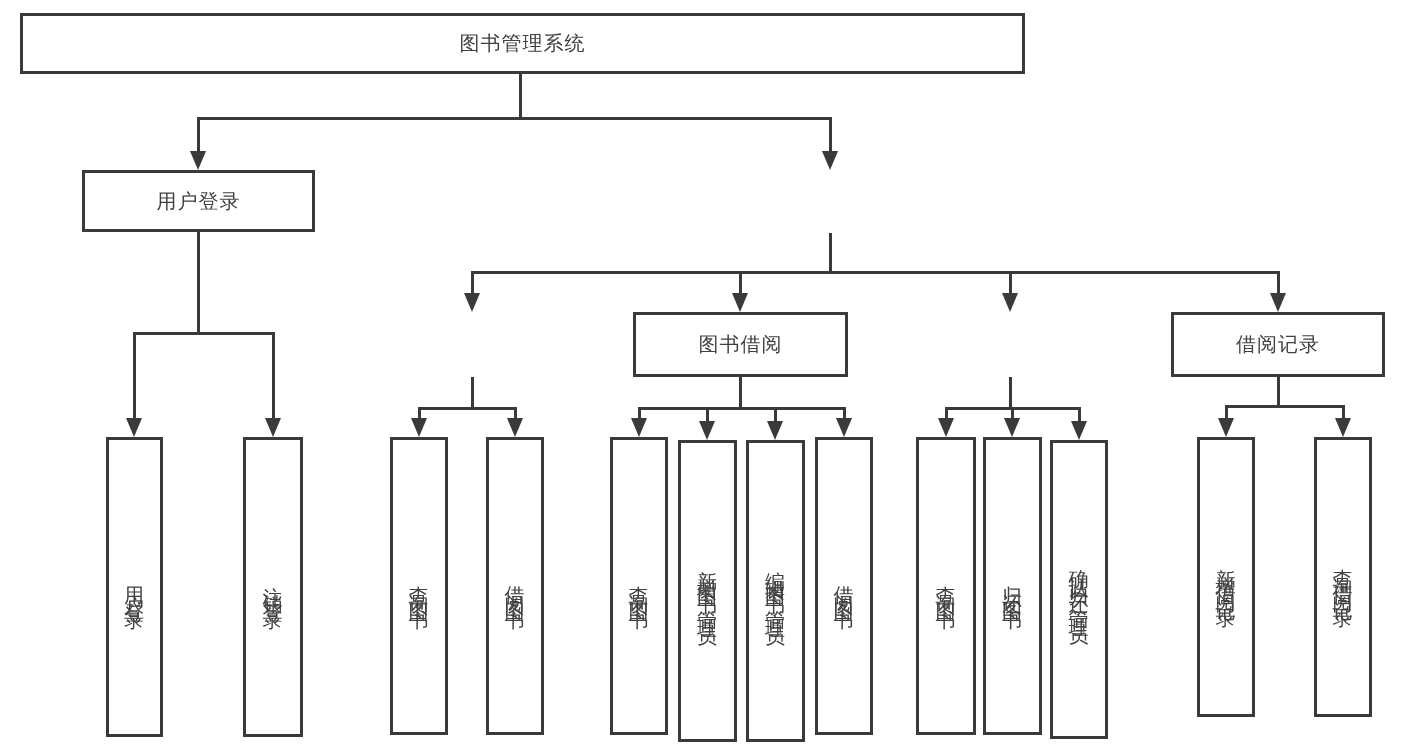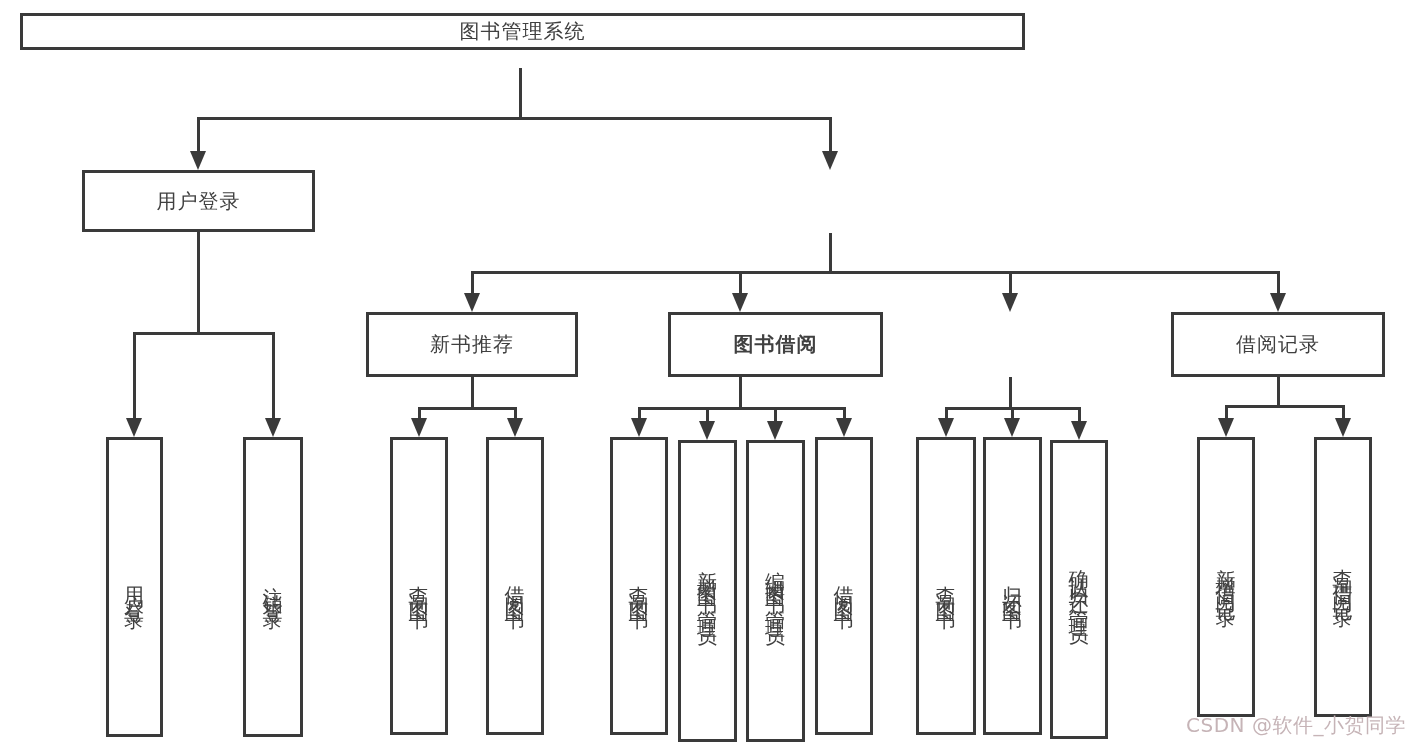--- a/index.html
+++ b/index.html
@@ -114,32 +114,29 @@
   <div class="arrow-down" style="left:1004px;top:418px;"></div>
   <div class="arrow-down" style="left:1071px;top:421px;"></div>
 
   <div class="vline" style="left:1277px;top:377px;height:31px;"></div>
   <div class="hline" style="left:1225px;top:405px;width:120px;"></div>
   <div class="vline" style="left:1225px;top:405px;height:16px;"></div>
   <div class="vline" style="left:1342px;top:405px;height:16px;"></div>
   <div class="arrow-down" style="left:1218px;top:418px;"></div>
   <div class="arrow-down" style="left:1335px;top:418px;"></div>
 
-  <div class="node" style="left:20px;top:13px;width:1005px;height:37px;">
+  <div class="node" style="left:20px;top:13px;width:1005px;height:61px;">
     <span>图书管理系统</span>
   </div>
 
   <div class="node" style="left:82px;top:170px;width:233px;height:62px;">
     <span>用户登录</span>
   </div>
 
-  <div class="node" style="left:366px;top:312px;width:212px;height:65px;">
-    <span>新书推荐</span>
-  </div>
-  <div class="node" style="left:668px;top:312px;width:215px;height:65px;font-weight:bold;">
+  <div class="node" style="left:633px;top:312px;width:215px;height:65px;">
     <span>图书借阅</span>
   </div>
   <div class="node" style="left:1171px;top:312px;width:214px;height:65px;">
     <span>借阅记录</span>
   </div>
 
   <div class="node" style="left:106px;top:437px;width:57px;height:300px;">
     <span class="vlbl">用户登录</span>
   </div>
   <div class="node" style="left:243px;top:437px;width:60px;height:300px;">
@@ -176,15 +173,14 @@
     <span class="vlbl">确认归还（管理员）</span>
   </div>
 
   <div class="node" style="left:1197px;top:437px;width:58px;height:280px;">
     <span class="vlbl">新增借阅记录</span>
   </div>
   <div class="node" style="left:1314px;top:437px;width:58px;height:280px;">
     <span class="vlbl">查询借阅记录</span>
   </div>
 
-  <div class="watermark">CSDN @软件_小贺同学</div>
 
 </div>
 
 </body></html>

